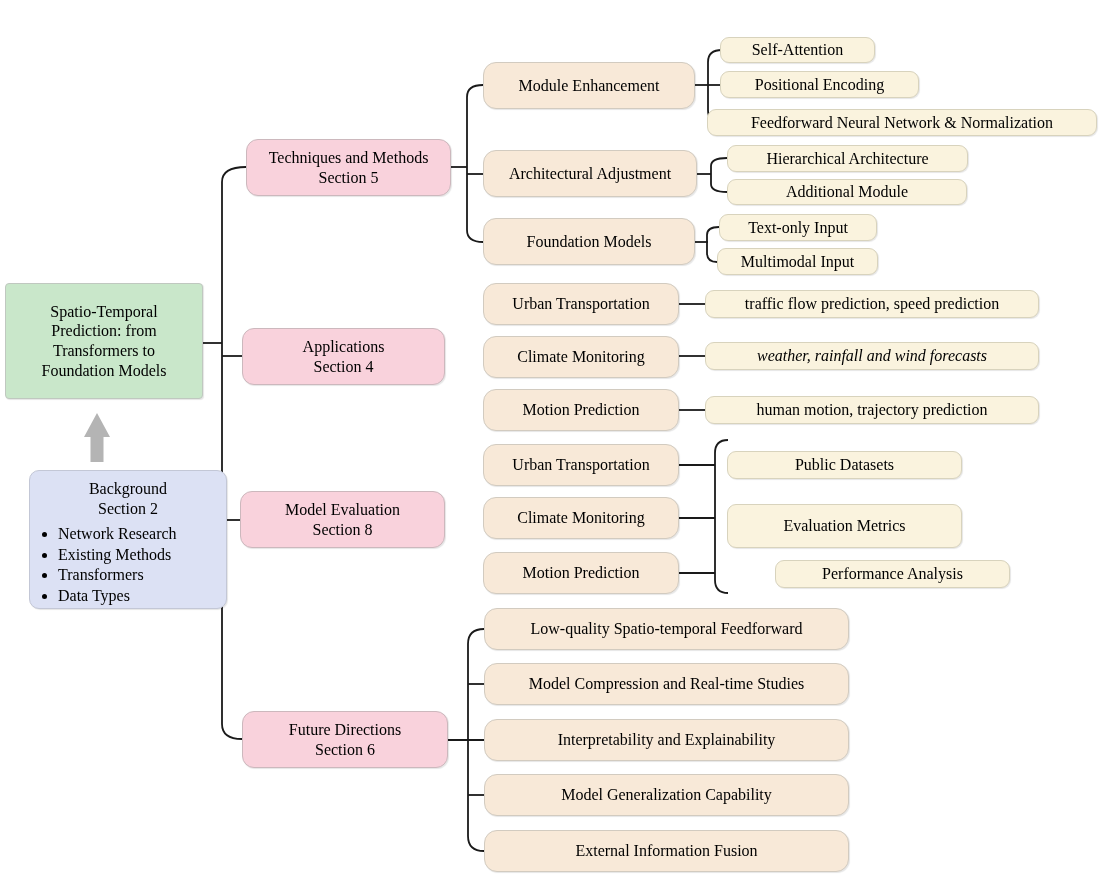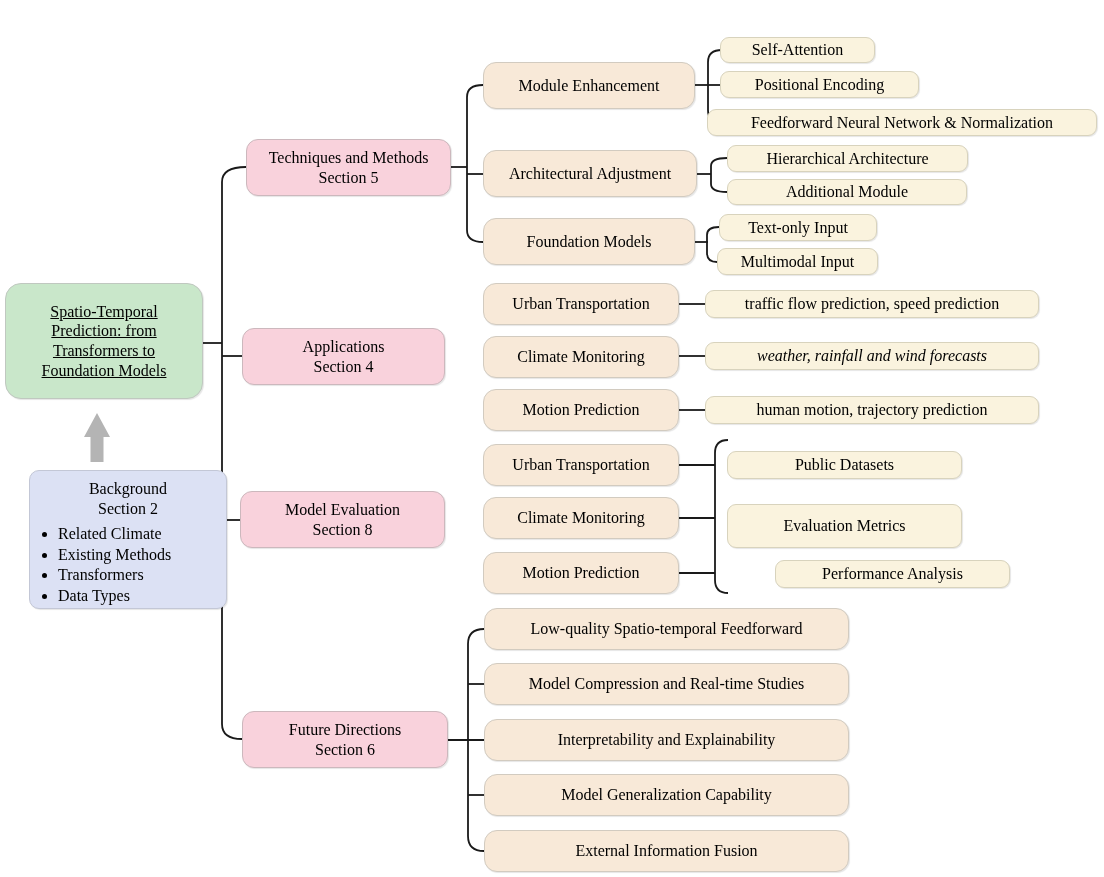--- a/index.html
+++ b/index.html
@@ -7,21 +7,21 @@
     position:relative;width:1104px;height:877px;background:#ffffff;overflow:hidden;
     font-family:"Liberation Serif","DejaVu Serif",serif;color:#000;
   }
   #wires{position:absolute;left:0;top:0;z-index:0;}
   .box{
     position:absolute;z-index:1;box-sizing:border-box;
     display:flex;align-items:center;justify-content:center;text-align:center;
     border:1px solid #c6c6c6;font-size:16px;line-height:1.22;
     box-shadow:1px 1px 1px rgba(0,0,0,0.10);
   }
-  .green{background:#c9e7ca;border-color:#c0c8c0;border-radius:16px;text-decoration:underline;}
+  .green{background:#c9e7ca;border-color:#c0c8c0;border-radius:4px;}
   .lavender{background:#dce1f4;border-color:#c3c7d6;border-radius:10px;display:block;padding:8px 0 0 0;}
   .pink{background:#f9d2dc;border-color:#ccb8bd;border-radius:12px;}
   .tan{background:#f8e9d8;border-color:#d2cbc0;border-radius:13px;}
   .cream{background:#faf3de;border-color:#d8d3bd;border-radius:9px;}
   .root-label{width:156px;}
   .bg-title{text-align:center;margin:0 0 6px 0;}
   .bg-list{margin:4px 0 0 10px;padding:0 0 0 18px;text-align:left;}
   .bg-list li{margin:0 0 1px 0;}
 </style>
 </head>
@@ -73,21 +73,21 @@
   <div class="box green" style="left:5px;top:283px;width:198px;height:116px;">
     <div class="root-label">Spatio-Temporal Prediction: from Transformers to Foundation Models</div>
   </div>
 
   <div class="box lavender" style="left:5px;top:470px;width:198px;height:139px;margin-left:24px;">
     <div class="bg-title">
       <span>Background</span><br>
       <span>Section 2</span>
     </div>
     <ul class="bg-list">
-      <li>Related Climate</li>
+      <li>Network Research</li>
       <li>Existing Methods</li>
       <li>Transformers</li>
       <li>Data Types</li>
     </ul>
   </div>
 
   <div class="box pink" style="left:246px;top:139px;width:205px;height:57px;">
     <div>
       <span>Techniques and Methods</span><br>
       <span>Section 5</span>

